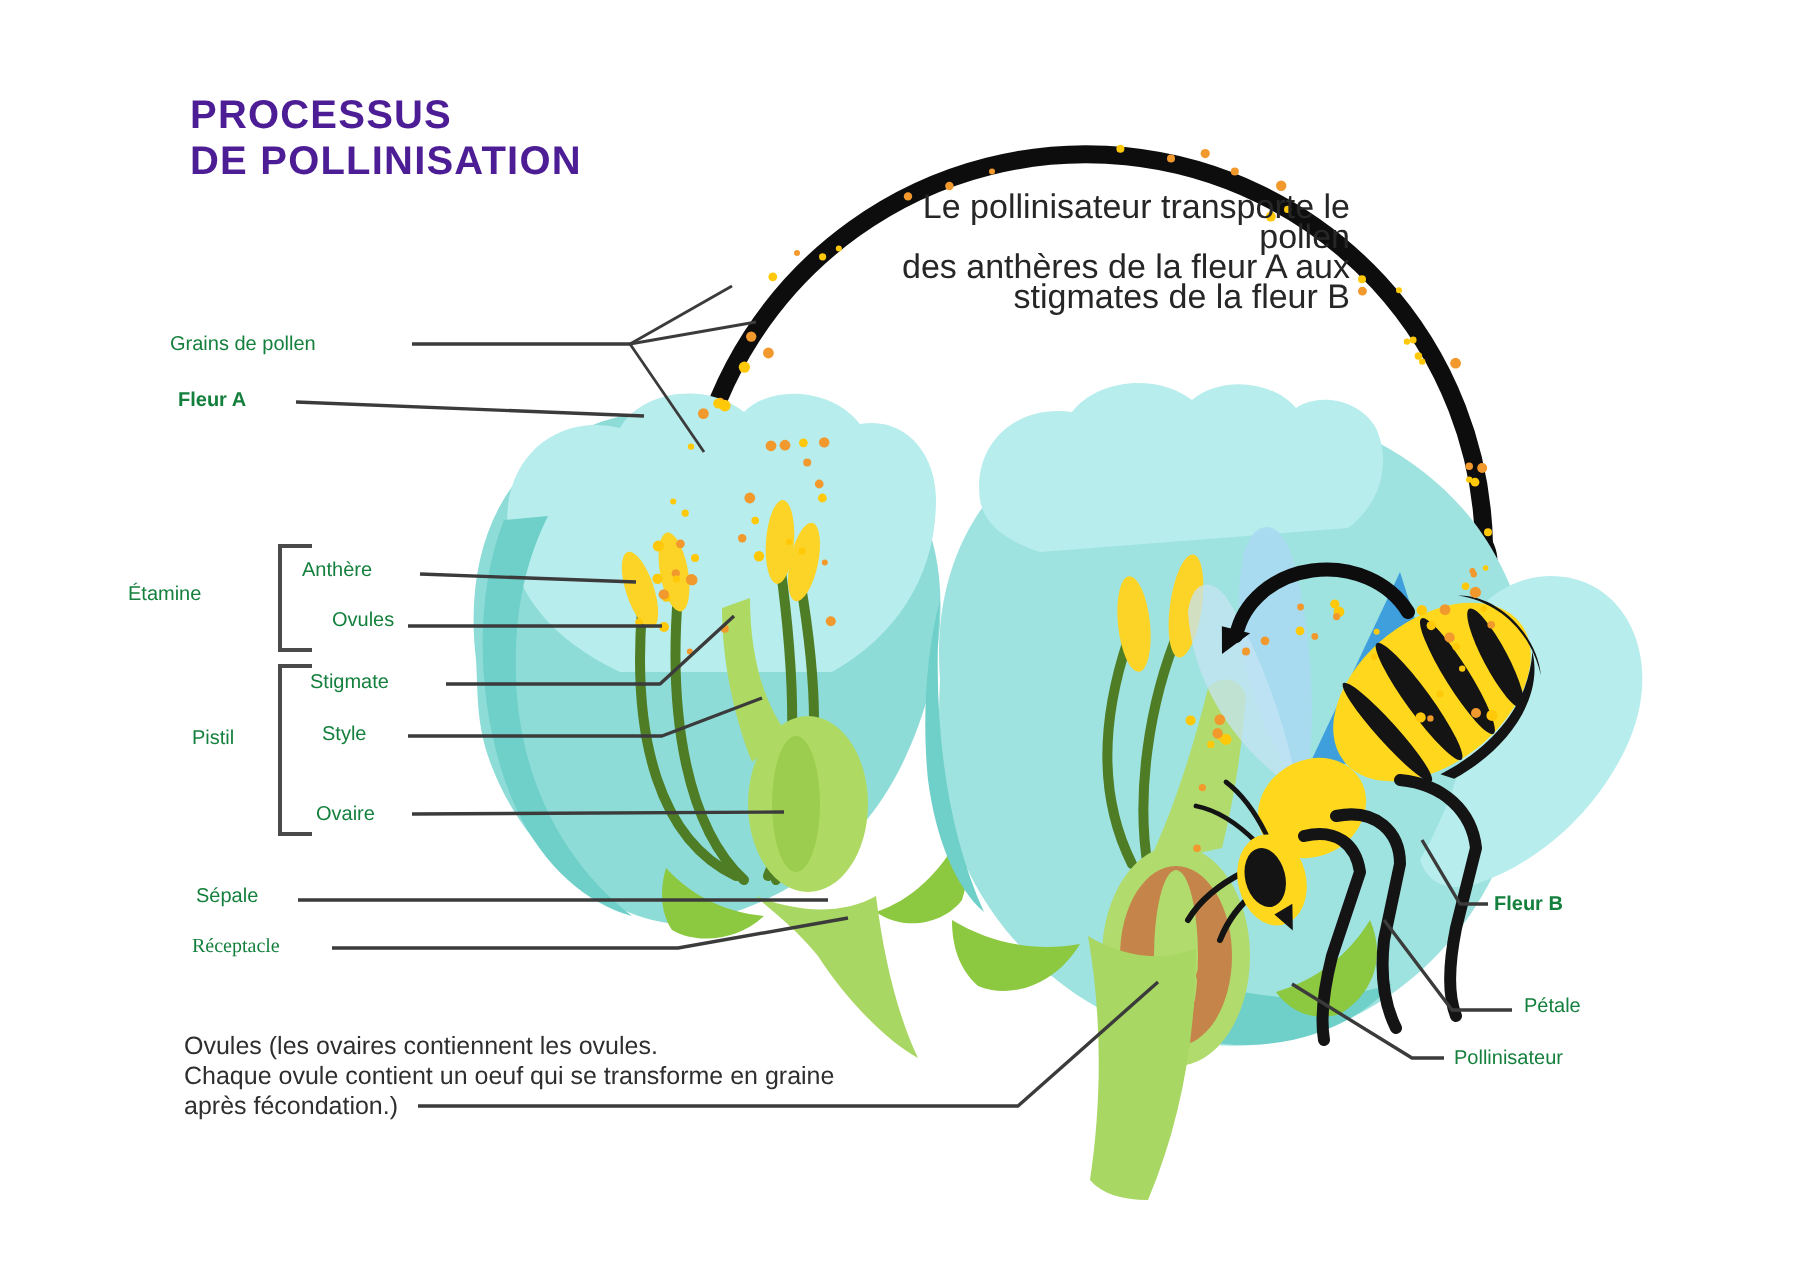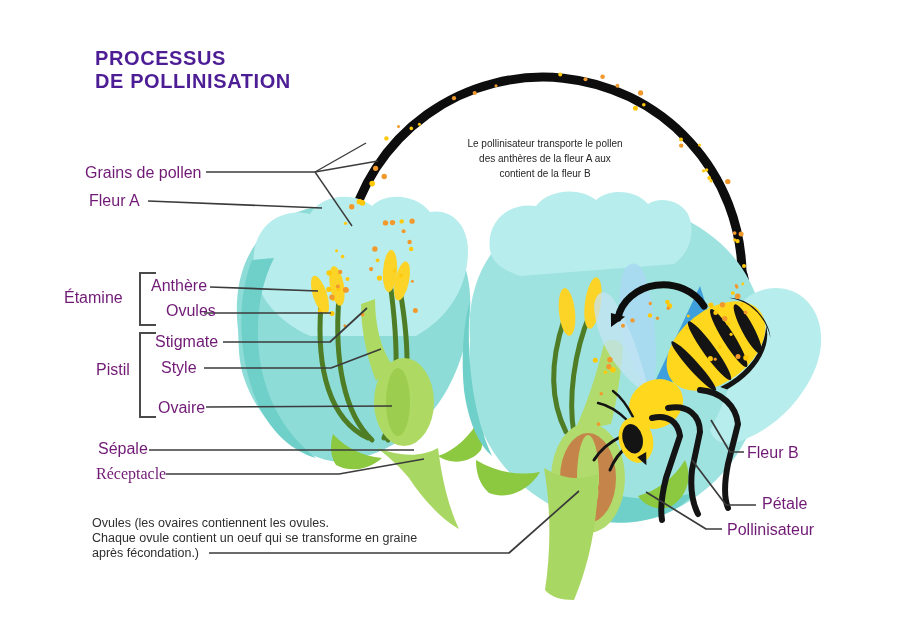--- a/index.html
+++ b/index.html
@@ -1,26 +1,26 @@
 <!DOCTYPE html>
 <html><head>
 <meta charset="utf-8">
 <style>
   html,body{margin:0;padding:0;background:#ffffff;}
   #stage{
     position:relative;width:900px;height:636px;background:#ffffff;overflow:hidden;
     font-family:"Liberation Sans", sans-serif;color:#2e2e2e;
   }
   #illu{position:absolute;left:0;top:0;}
-  .lbl{position:absolute;font-size:16px;line-height:15px;white-space:nowrap;color:#701a75;}
-  .bold{font-weight:normal;}
+  .lbl{position:absolute;font-size:10px;line-height:15px;white-space:nowrap;color:#15803d;}
+  .bold{font-weight:bold;}
   #title{position:absolute;left:95px;top:47px;font-size:20px;font-weight:800;
          letter-spacing:.6px;line-height:23px;color:#4c1d95;}
-  #caption{position:absolute;left:415px;top:96px;width:260px;text-align:center;
-           font-size:10px;line-height:15px;color:#262626;margin-top:40px;}
+  #caption{position:absolute;left:415px;top:96px;width:260px;text-align:right;
+           font-size:17px;line-height:15px;color:#262626;}
   #ovules-note{position:absolute;left:92px;top:516px;font-size:12.5px;line-height:15.2px;color:#2e2e2e;}
 </style>
 </head>
 <body>
 
 <div id="stage">
 
   <svg id="illu" width="900" height="636" viewBox="0 0 900 636">
 
     <g>
@@ -290,21 +290,21 @@
   </svg>
 
   <div id="title">
     <div>PROCESSUS</div>
     <div>DE POLLINISATION</div>
   </div>
 
   <div id="caption">
     <div>Le pollinisateur transporte le pollen</div>
     <div>des anthères de la fleur A aux</div>
-    <div>contient de la fleur B</div>
+    <div>stigmates de la fleur B</div>
   </div>
 
   <div class="lbl" style="left:85px;top:165px;">Grains de pollen</div>
   <div class="lbl bold" style="left:89px;top:193px;">Fleur A</div>
   <div class="lbl" style="left:64px;top:290px;">Étamine</div>
   <div class="lbl" style="left:151px;top:278px;">Anthère</div>
   <div class="lbl" style="left:166px;top:303px;">Ovules</div>
   <div class="lbl" style="left:96px;top:362px;">Pistil</div>
   <div class="lbl" style="left:155px;top:334px;">Stigmate</div>
   <div class="lbl" style="left:161px;top:360px;">Style</div>

